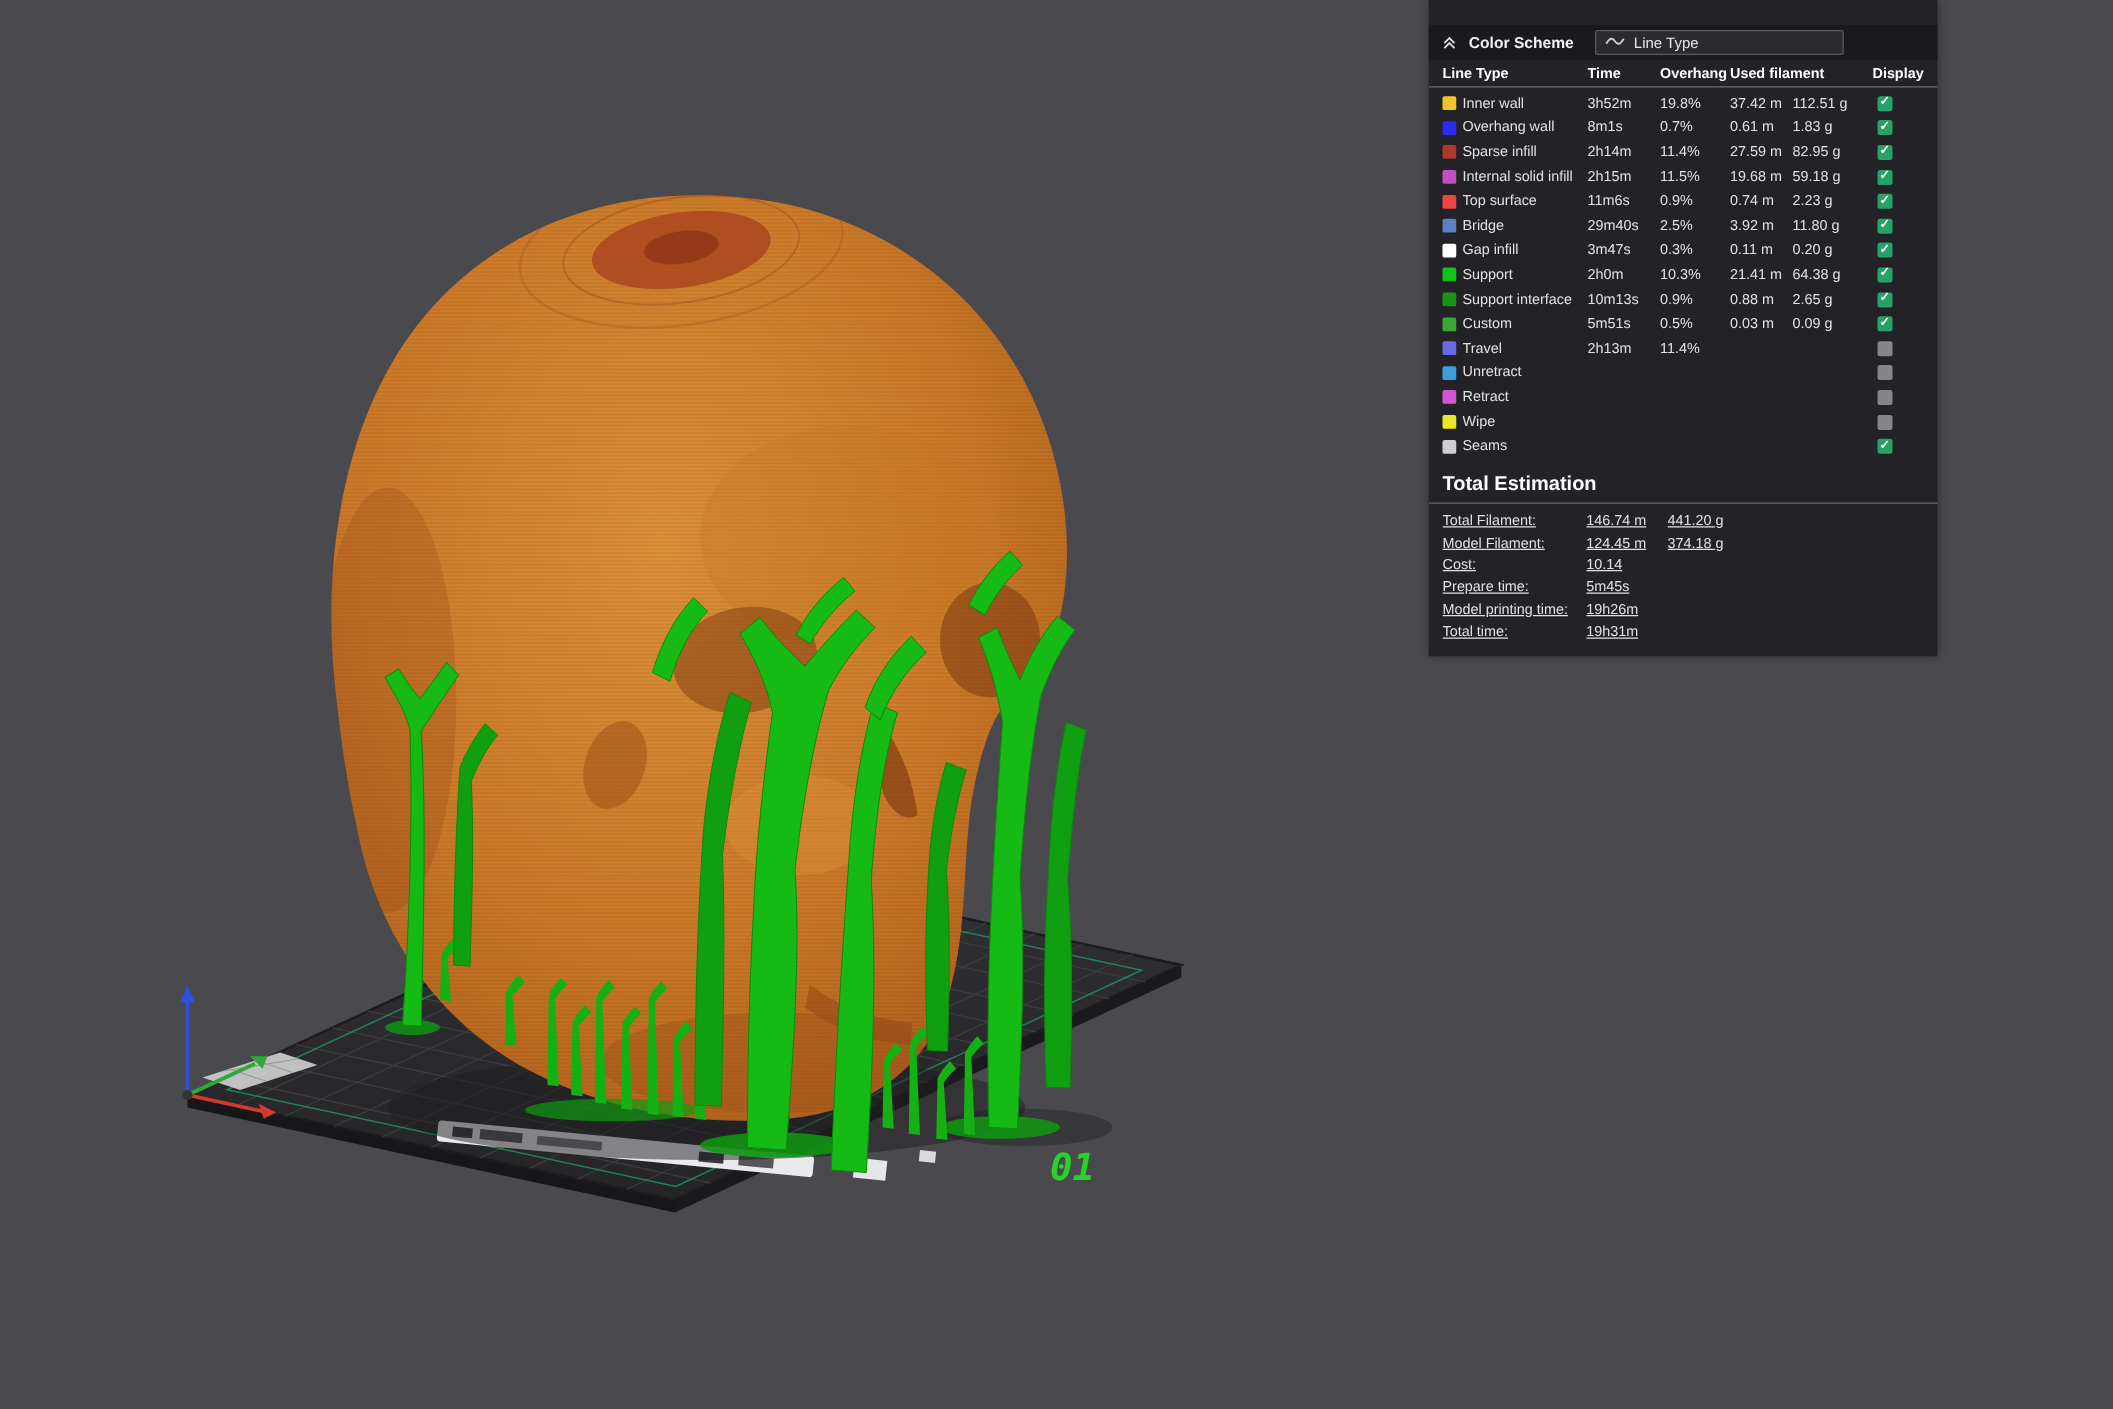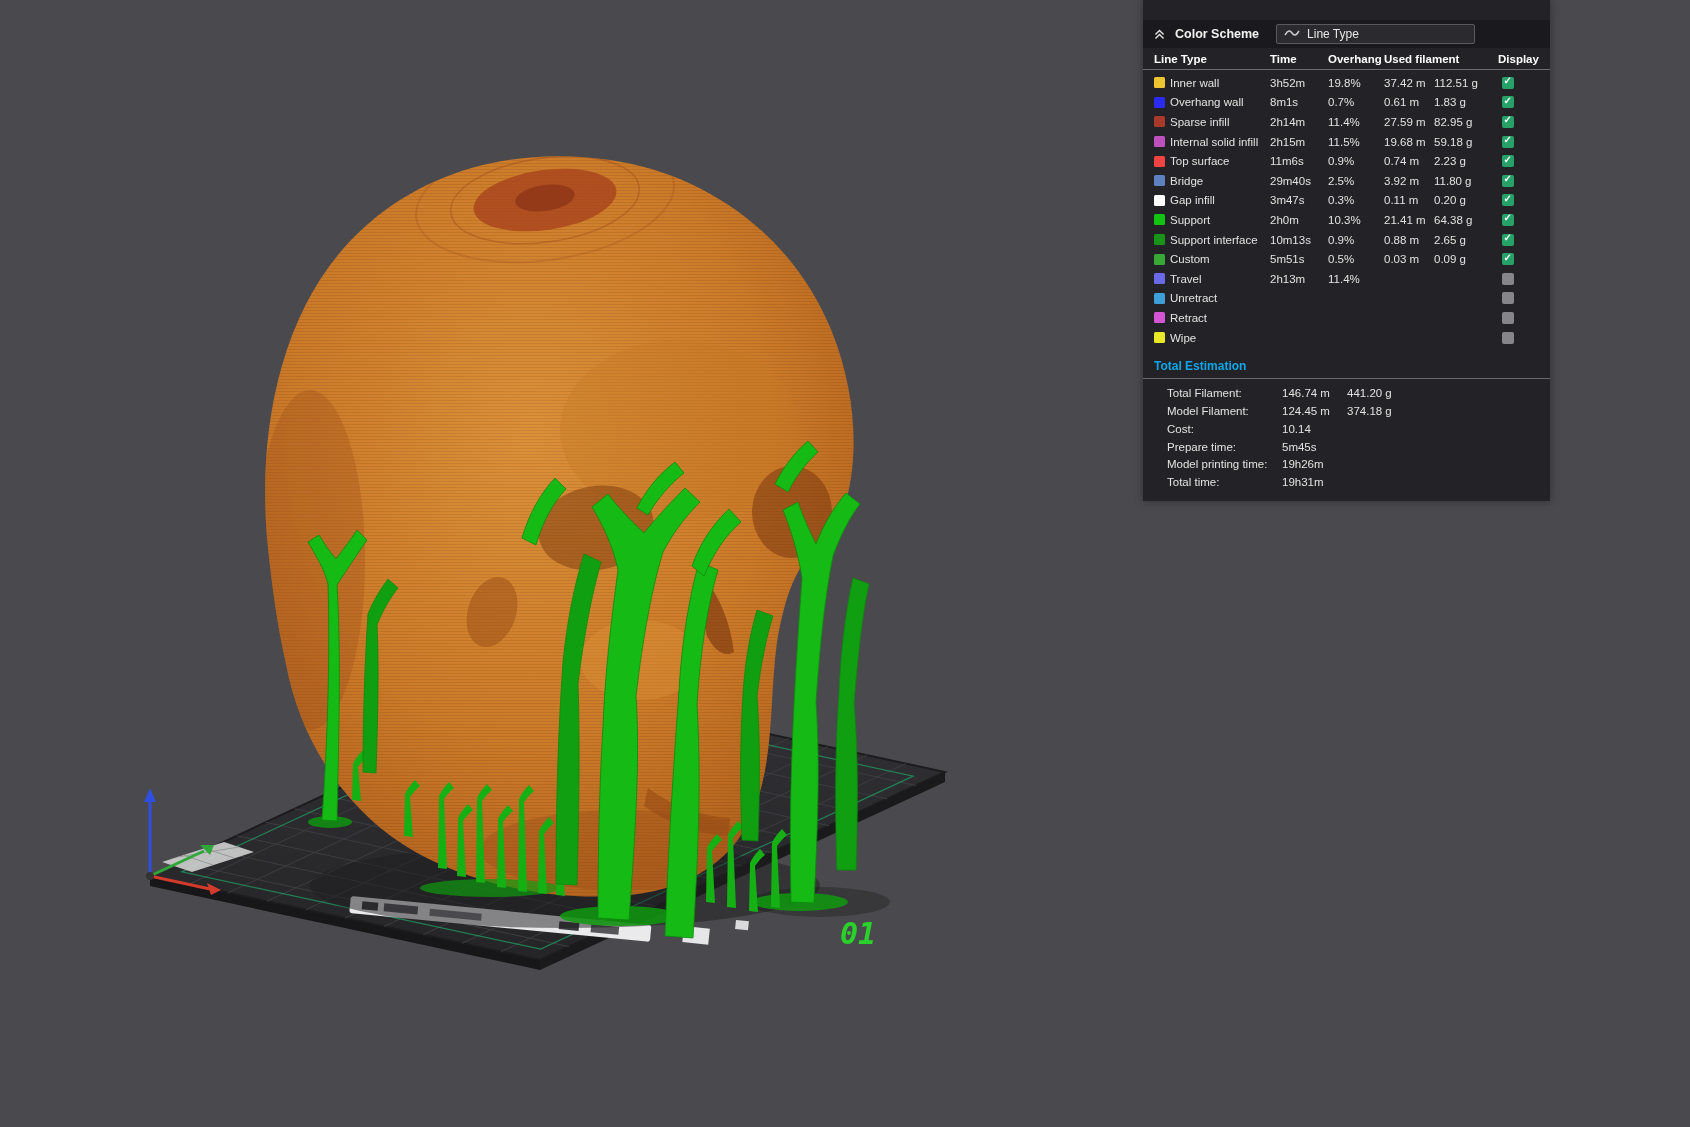--- a/index.html
+++ b/index.html
@@ -44,25 +44,25 @@
   .cell{white-space:nowrap;overflow:hidden;}
   .checkbox{
     width:12px;height:12px;border-radius:2px;background:#86868a;
     position:relative;margin-left:4px;cursor:pointer;
   }
   .checkbox.checked{background:#26a269;}
   .checkbox.checked::after{
     content:"\2713";position:absolute;left:1.5px;top:-1.5px;
     color:#fff;font-size:10px;font-weight:bold;
   }
-  .total-title{padding:12px 0 5px 11px;font-weight:bold;font-size:12px;color:#0ea5e9;}
+  .total-title{padding:12px 0 5px 11px;font-weight:bold;font-size:16px;color:#ffffff;}
   .divider{border-top:1px solid #68686c;margin-bottom:5px;}
   .trow{
     display:grid;grid-template-columns:115px 65px 1fr;
-    align-items:center;height:17.8px;padding-left:24px;
+    align-items:center;height:17.8px;padding-left:11px;text-decoration:underline;
   }
 </style>
 </head>
 <body>
 
 <svg id="viewport" width="1690" height="1127" viewBox="0 0 1690 1127">
   <defs>
     <radialGradient id="skullGrad" cx="45%" cy="38%" r="75%">
       <stop offset="0%" stop-color="#dc9038"></stop>
       <stop offset="55%" stop-color="#cc7a28"></stop>
@@ -352,20 +352,29 @@
     </div>
     <div class="row">
       <span class="swatch" style="background: rgb(232, 232, 41);"></span>
       <span class="cell">Wipe</span>
       <span class="cell"></span>
       <span class="cell"></span>
       <span class="cell"></span>
       <span class="cell"></span>
       <span class="checkbox unchecked"></span>
     </div>
+    <div class="row">
+      <span class="swatch" style="background: rgb(207, 207, 207);"></span>
+      <span class="cell">Seams</span>
+      <span class="cell"></span>
+      <span class="cell"></span>
+      <span class="cell"></span>
+      <span class="cell"></span>
+      <span class="checkbox checked"></span>
+    </div>
   </div>
 
   <div class="total-title">Total Estimation</div>
   <div class="divider"></div>
   <div class="totals">
     <div class="trow">
       <span class="cell">Total Filament:</span>
       <span class="cell">146.74 m</span>
       <span class="cell">441.20 g</span>
     </div>

